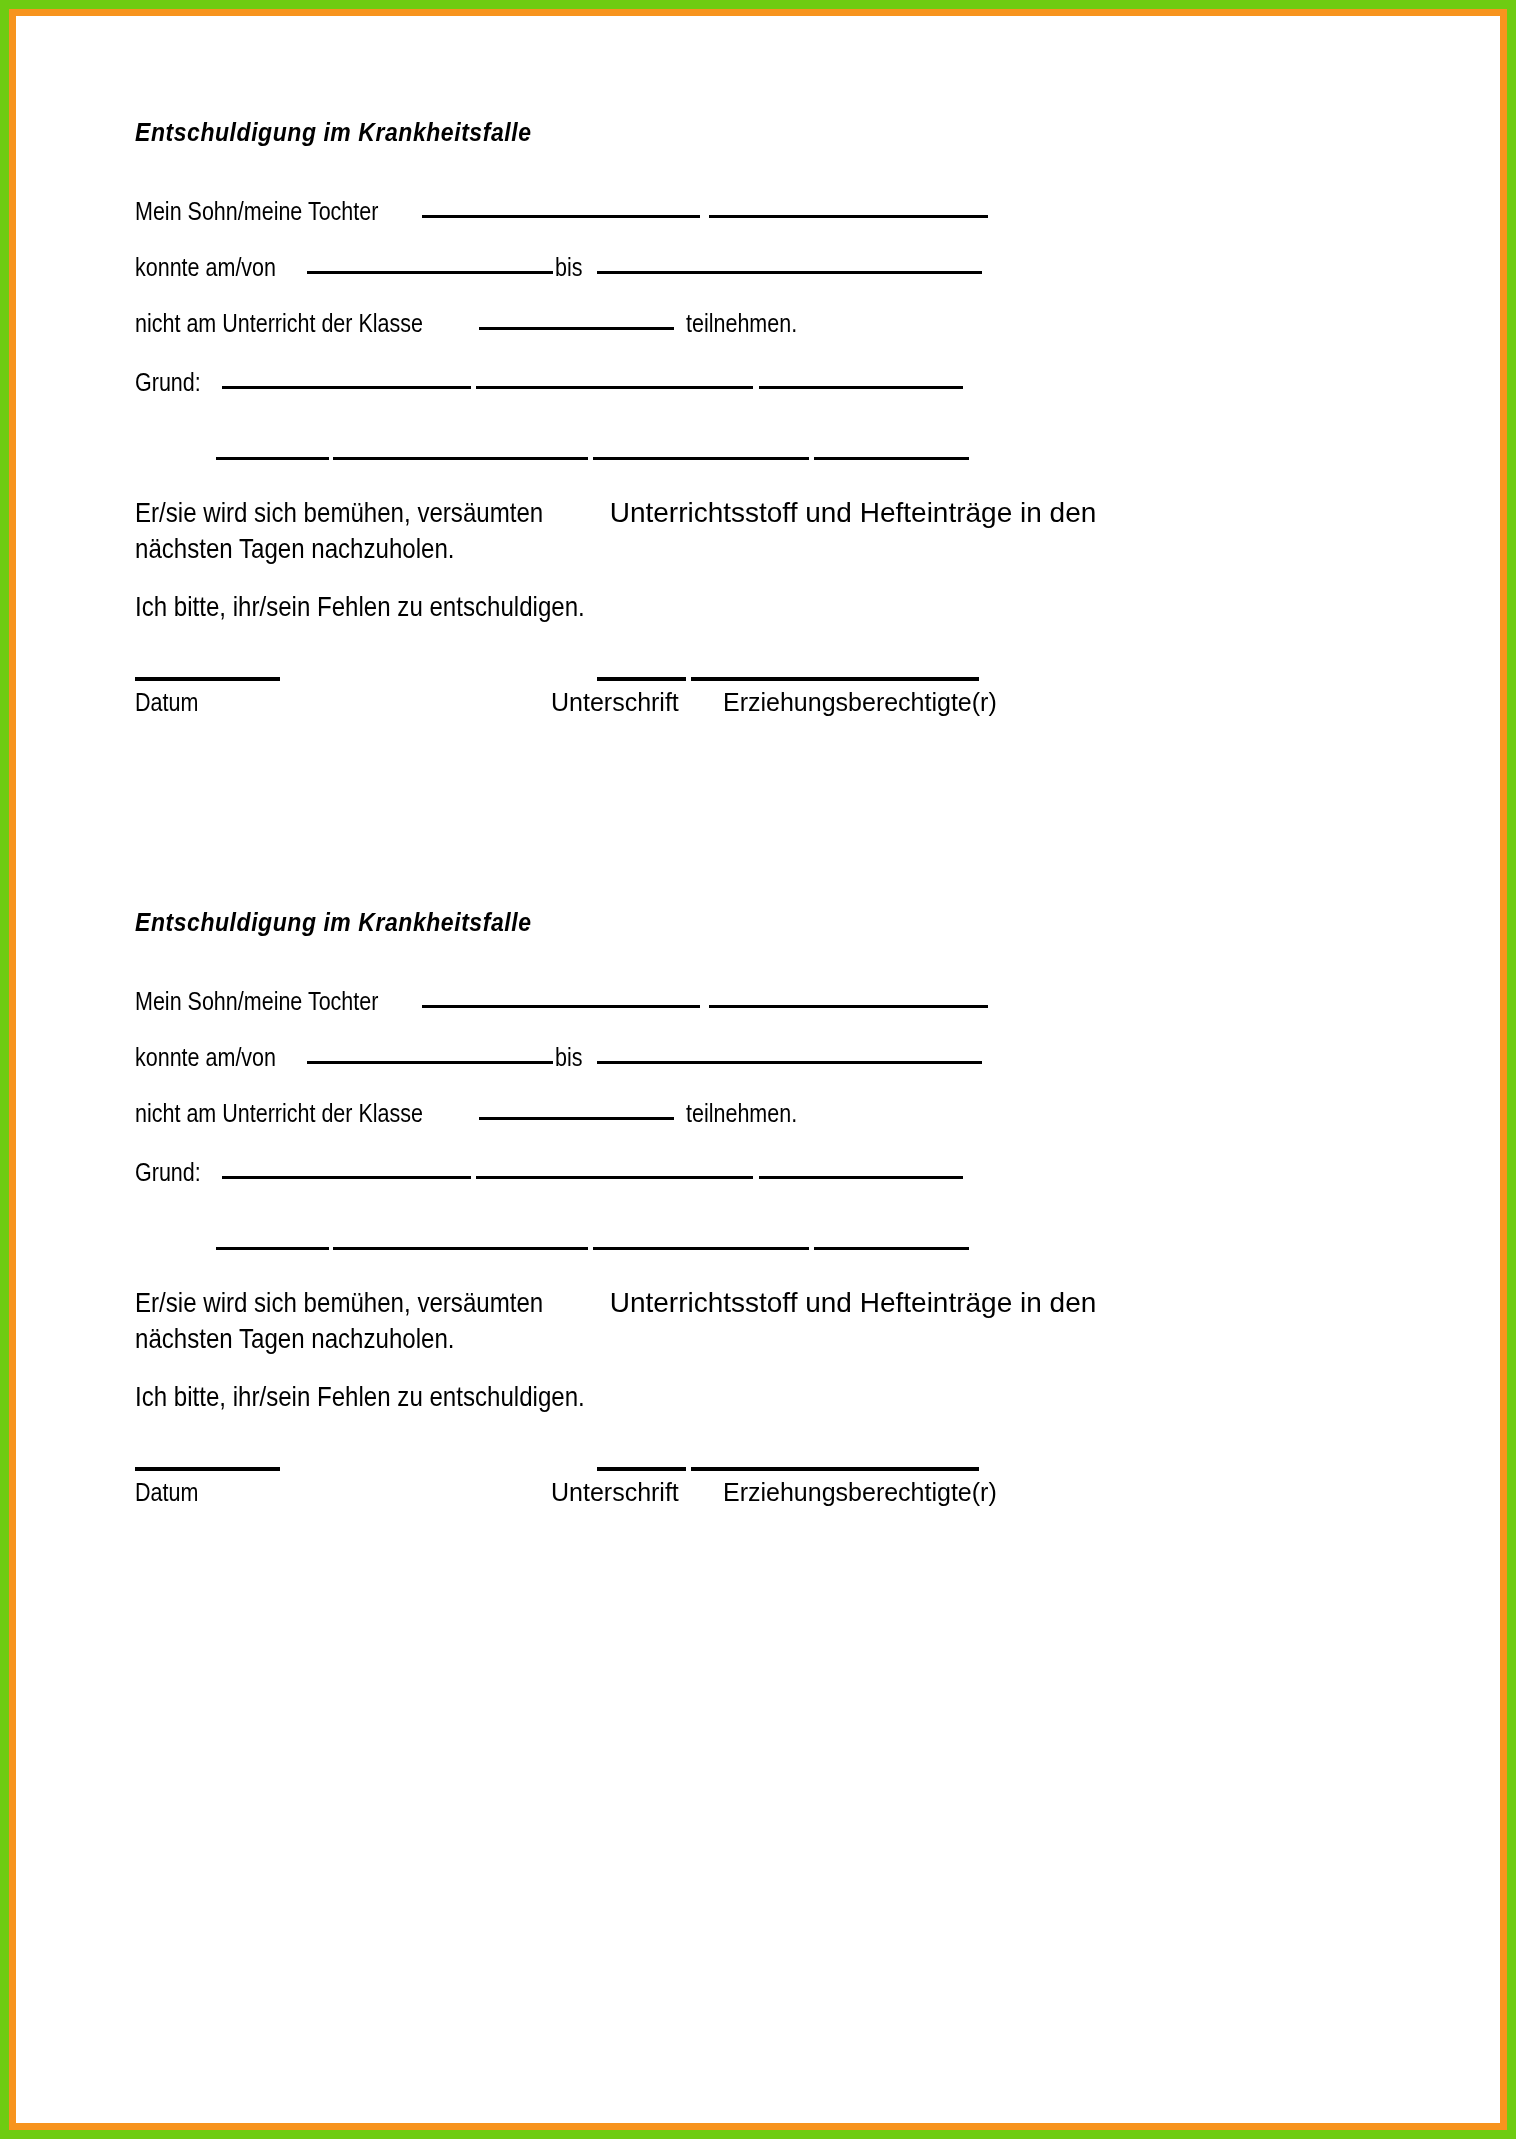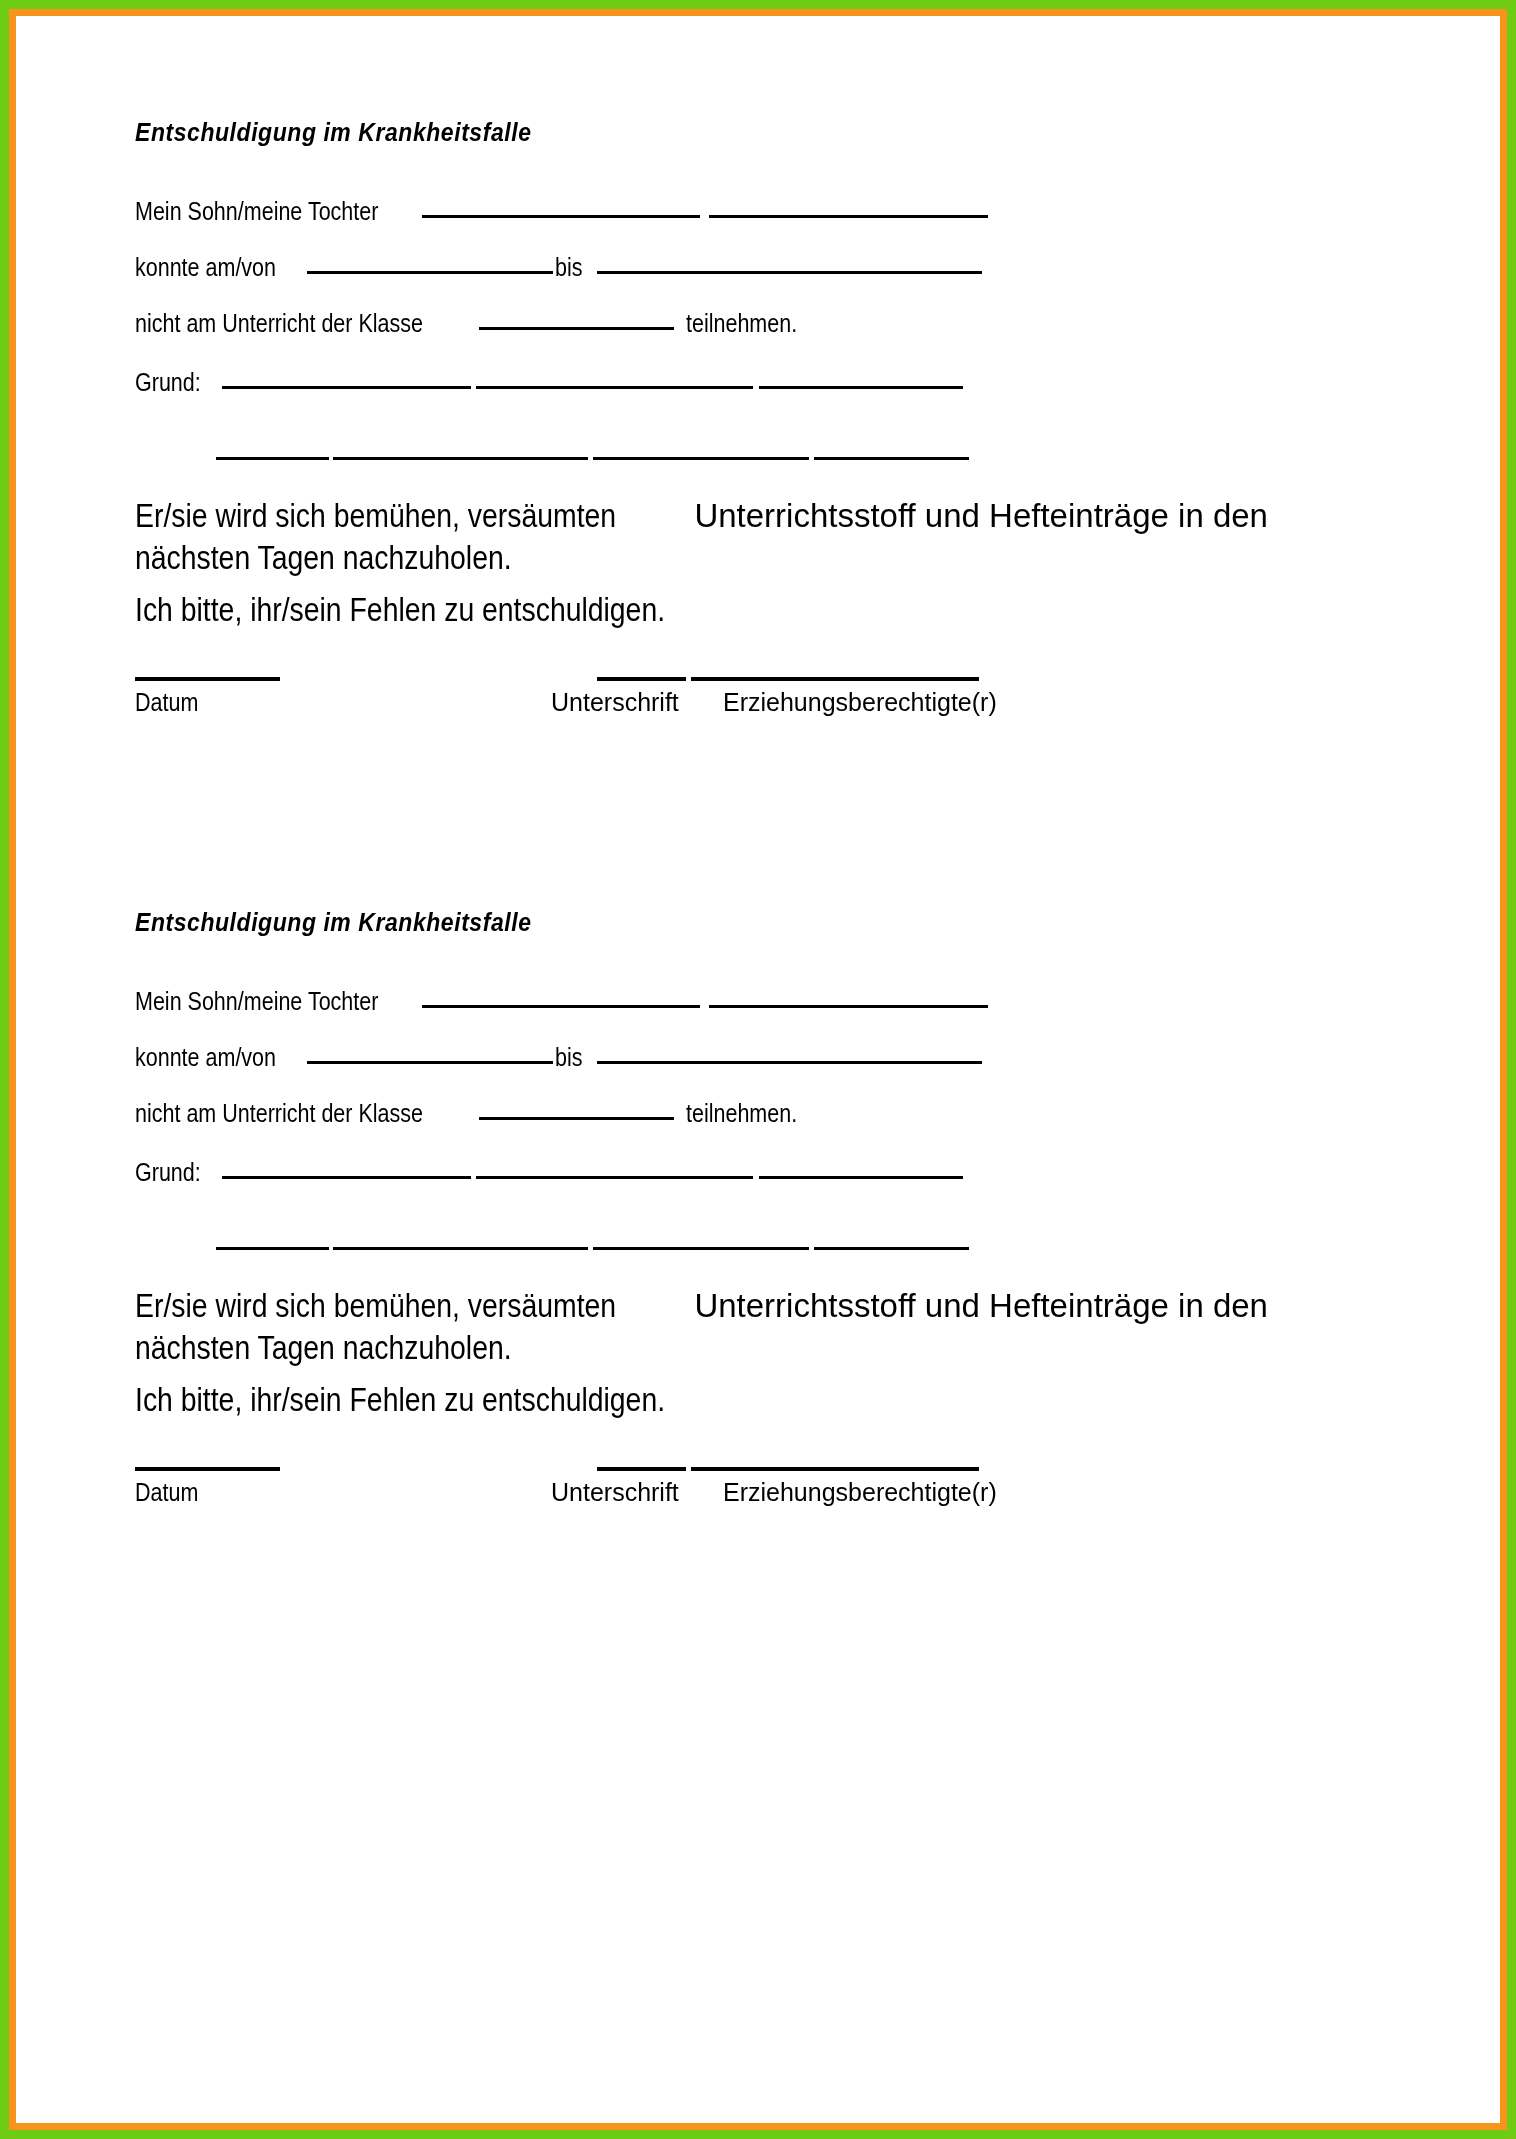--- a/index.html
+++ b/index.html
@@ -100,21 +100,21 @@
     display: inline-block;
     border-bottom: 3px solid #000000;
     vertical-align: 2px;
     height: 0;
   }
 
   .para {
     position: absolute;
     left: 119px;
     color: #000000;
-    font-size: 33px;
+    font-size: 28px;
     line-height: 1.28;
     white-space: nowrap;
   }
 
   
   .sig-rules {
     position: absolute;
     left: 0;
     width: 100%;
     height: 4px;

